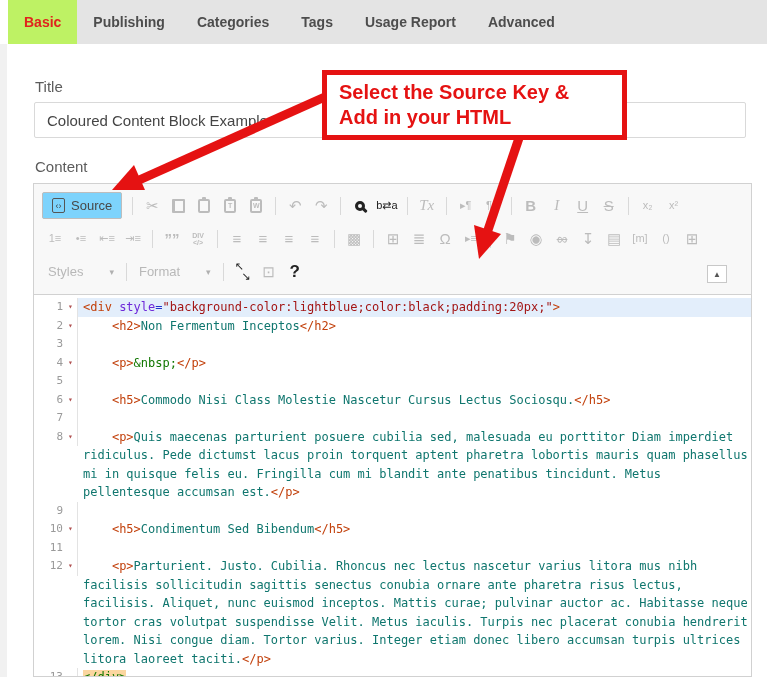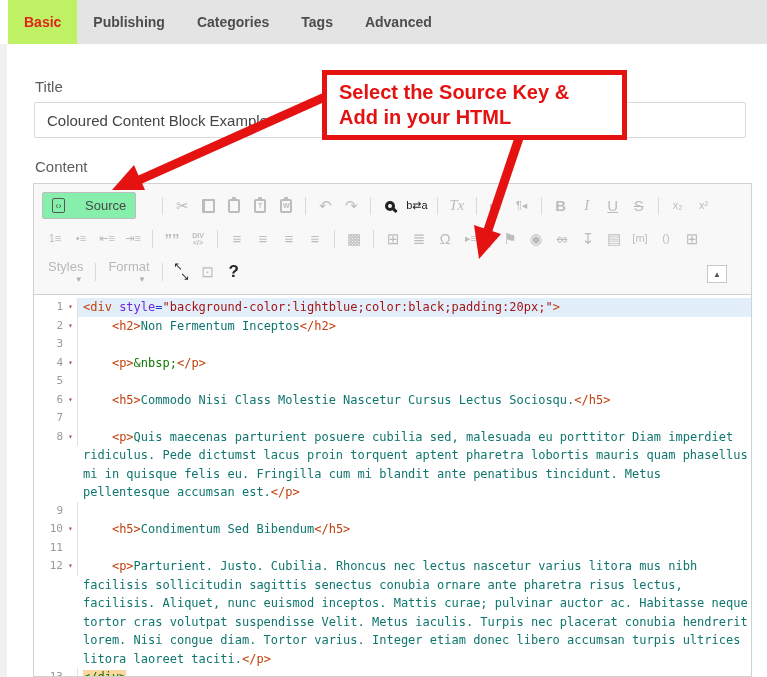--- a/index.html
+++ b/index.html
@@ -52,29 +52,29 @@
   .copyic{ display:inline-block; width:13px; height:14px; position:relative; }
   .copyic::before{ content:""; position:absolute; left:0; top:0; width:8px; height:10px; border:2px solid currentColor; border-radius:1px; }
   .copyic::after{ content:""; position:absolute; right:0; bottom:0; width:8px; height:10px; border:2px solid currentColor; background:#f8f8f8; border-radius:1px; }
   .mag{ display:inline-block; width:10px; height:10px; border:3px solid currentColor; border-radius:50%; position:relative; }
   .mag::after{ content:""; position:absolute; width:3px; height:6px; background:currentColor; transform:rotate(-45deg); right:-4px; bottom:-5px; border-radius:1px; }
   .maxic{ position:relative; width:16px; height:15px; display:inline-block; }
   .maxic::before{ content:"↖"; position:absolute; left:0; top:-3px; font-size:11px; }
   .maxic::after{ content:"↘"; position:absolute; right:0; bottom:-3px; font-size:11px; }
 
   .source-btn{
-    display:inline-flex; align-items:center; gap:20px; background:#86efac; border:1px solid #bdbdbd; border-radius:2px;
-    padding:5px 9px; font-size:13px; color:#484848; margin-right:20px; cursor:default;
+    display:inline-flex; align-items:center; gap:6px; background:#7dd3fc; border:1px solid #bdbdbd; border-radius:2px;
+    padding:5px 9px; font-size:13px; color:#484848; margin-right:4px; cursor:default;
   }
   .srcic{ display:inline-block; width:13px; height:15px; border:1px solid #555; border-radius:2px;
           font-size:9px; line-height:14px; text-align:center; color:#444; }
   .srcic::after{ content:"‹›"; }
 
   .fakesel{ display:inline-flex; align-items:center; justify-content:space-between; color:#b8b8b8; font-size:13px;
-            padding:0 6px; cursor:default;flex-direction:column; }
+            padding:0 6px; cursor:default; }
   .fakesel .caret{ font-size:9px; margin-left:26px; color:#b0b0b0; }
   .collapse-btn{ position:absolute; right:24px; bottom:11px; width:20px; height:18px; border:1px solid #c8c8c8;
                  background:#fff; display:flex; align-items:center; justify-content:center; font-size:8px; color:#555; cursor:default; }
 
   
   .codearea{ background:#fff; font-family:"DejaVu Sans Mono", monospace; font-size:12px; padding-top:3px; }
   .code-row{ display:flex; align-items:flex-start; }
   .gut{ flex:0 0 44px; display:flex; align-items:flex-start; justify-content:flex-end; gap:1px;
         border-right:1px solid #e3e3e3; line-height:18.5px; min-height:18.5px; }
   .lnum{ color:#9a9a9a; font-size:11px; text-align:right; }
@@ -101,20 +101,21 @@
 </head>
 <body>
 
 <div class="left-strip"></div>
 
 <div class="tabbar" id="tabbar">
     <div class="tab active">Basic</div>
     <div class="tab">Publishing</div>
     <div class="tab">Categories</div>
     <div class="tab">Tags</div>
+    <div class="tab">Usage Report</div>
     <div class="tab">Advanced</div>
   </div>
 
 <div class="fld-label" id="title-label">Title</div>
 <input class="title-input" value="Coloured Content Block Example" style="">
 <div class="fld-label" id="content-label">Content</div>
 
 <div class="editor">
   <div class="toolbar">
     <div class="trow" id="trow1">

